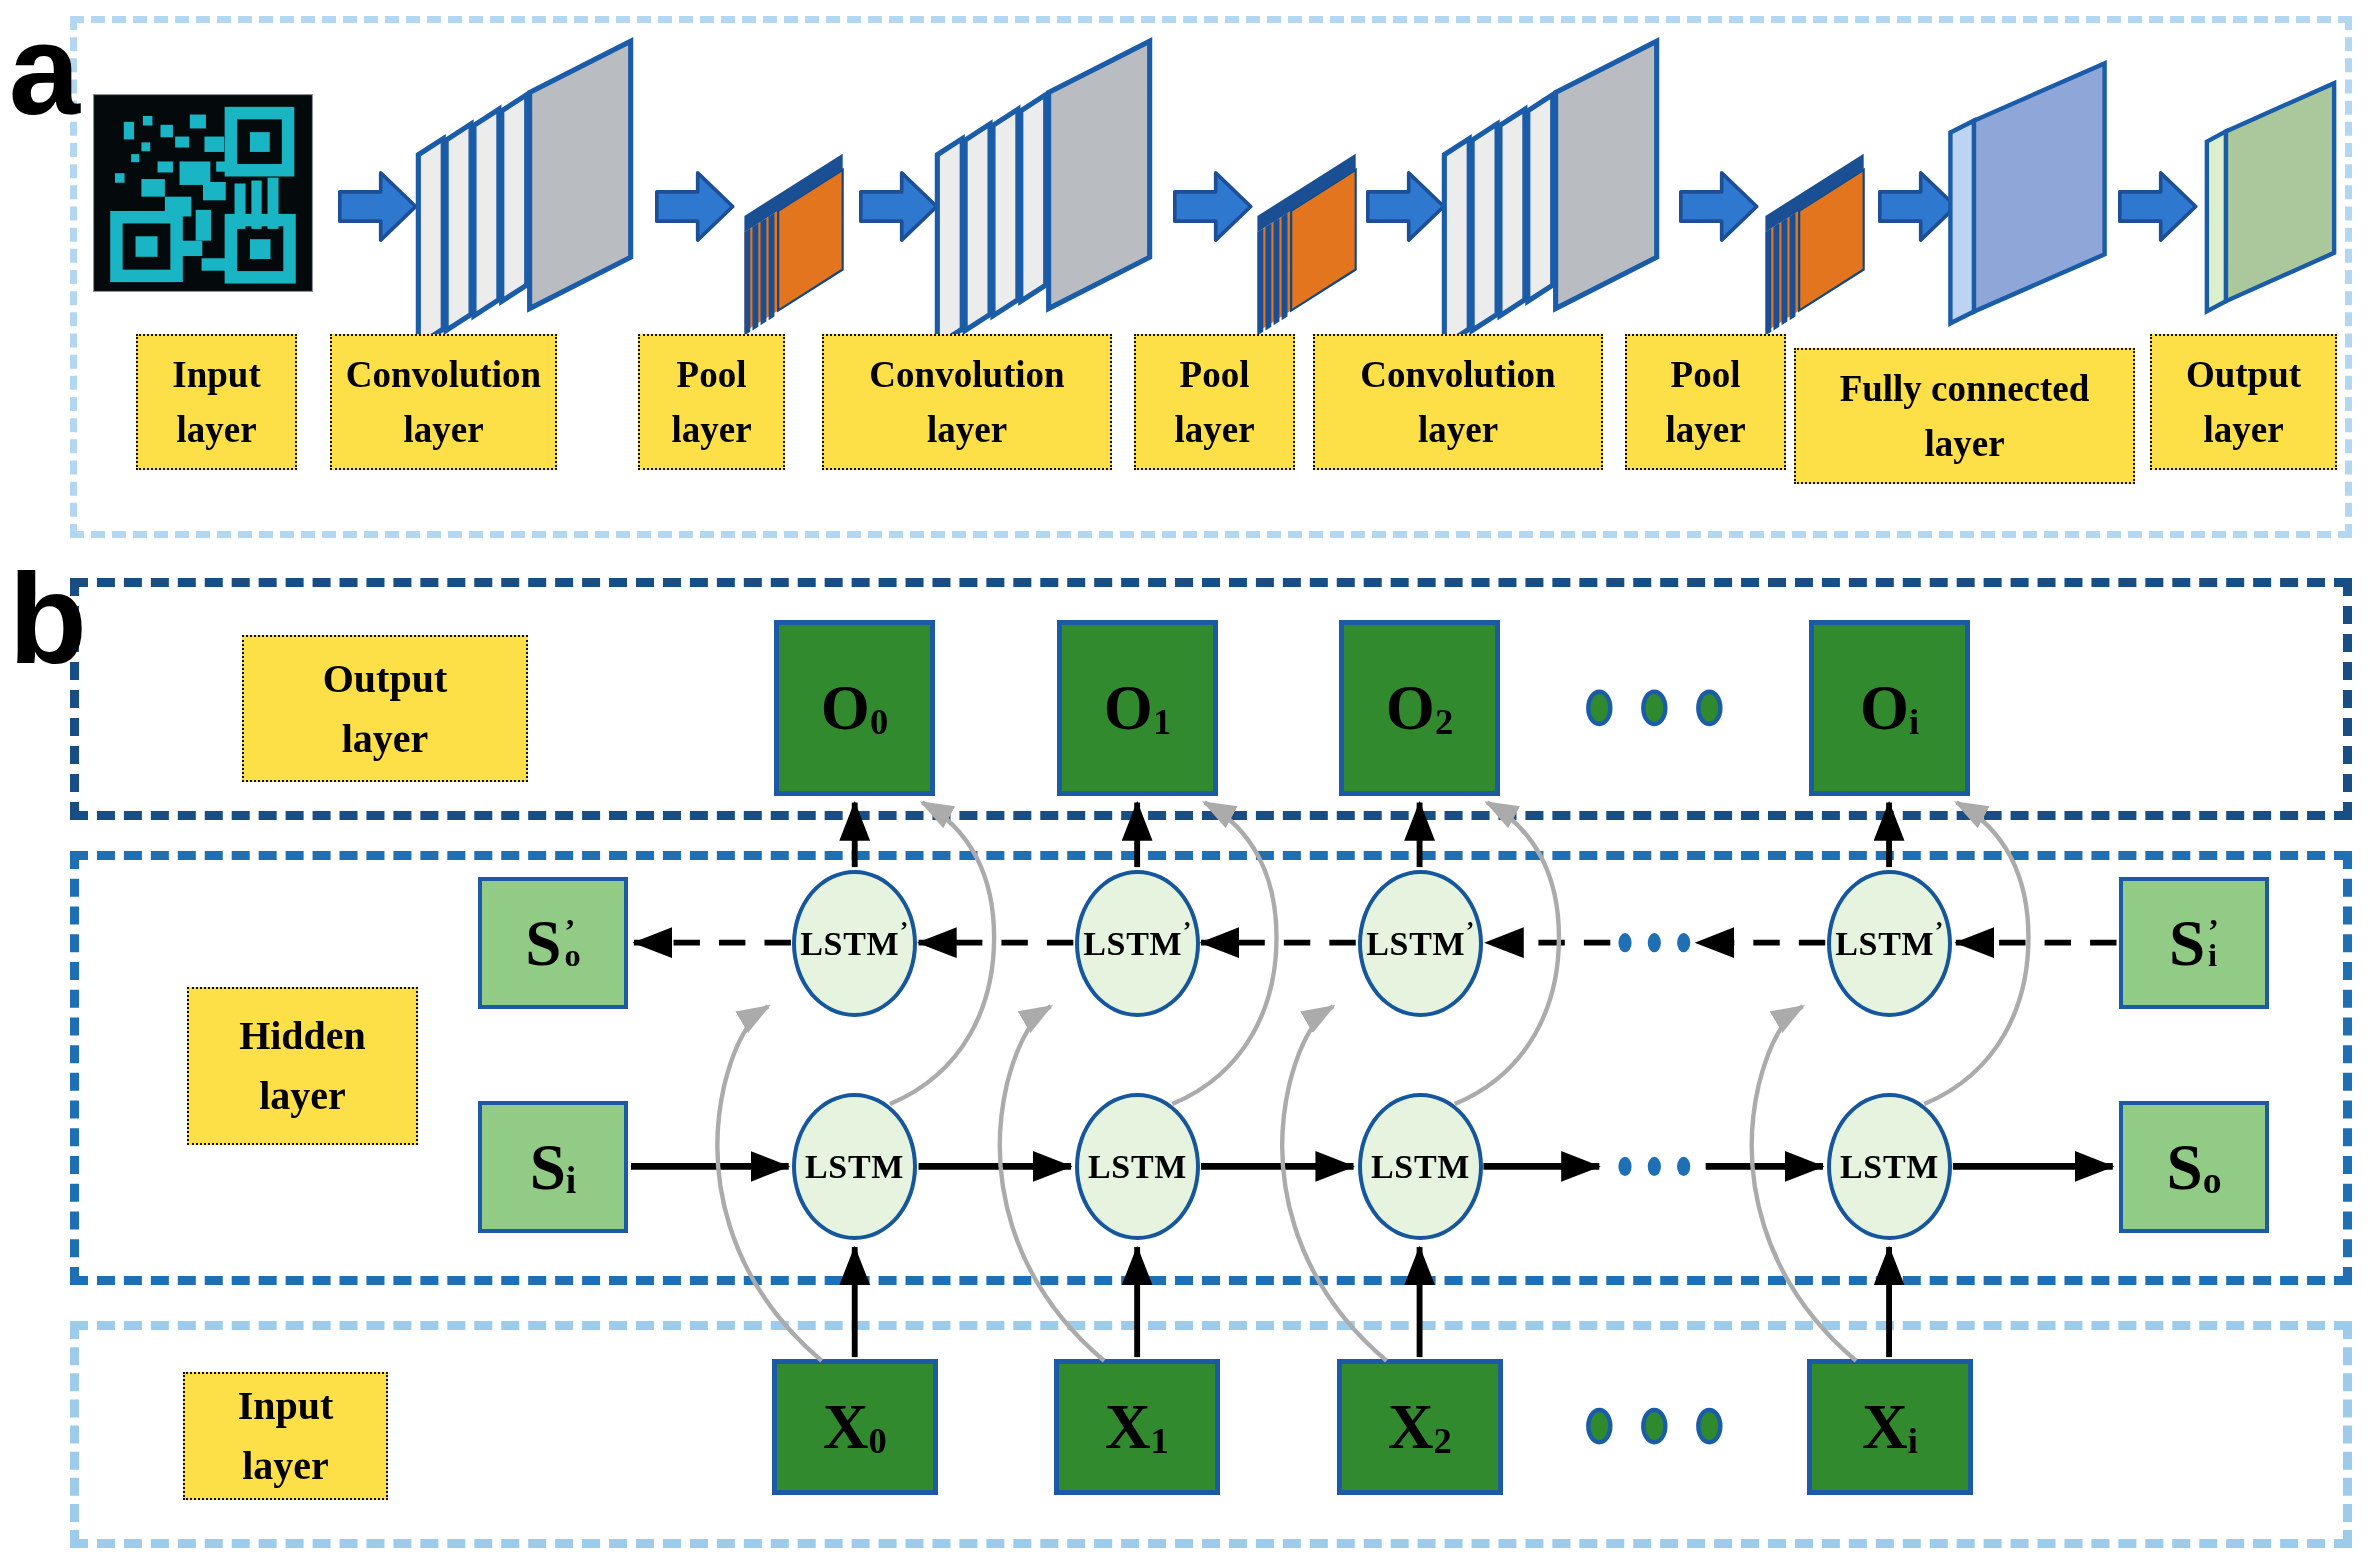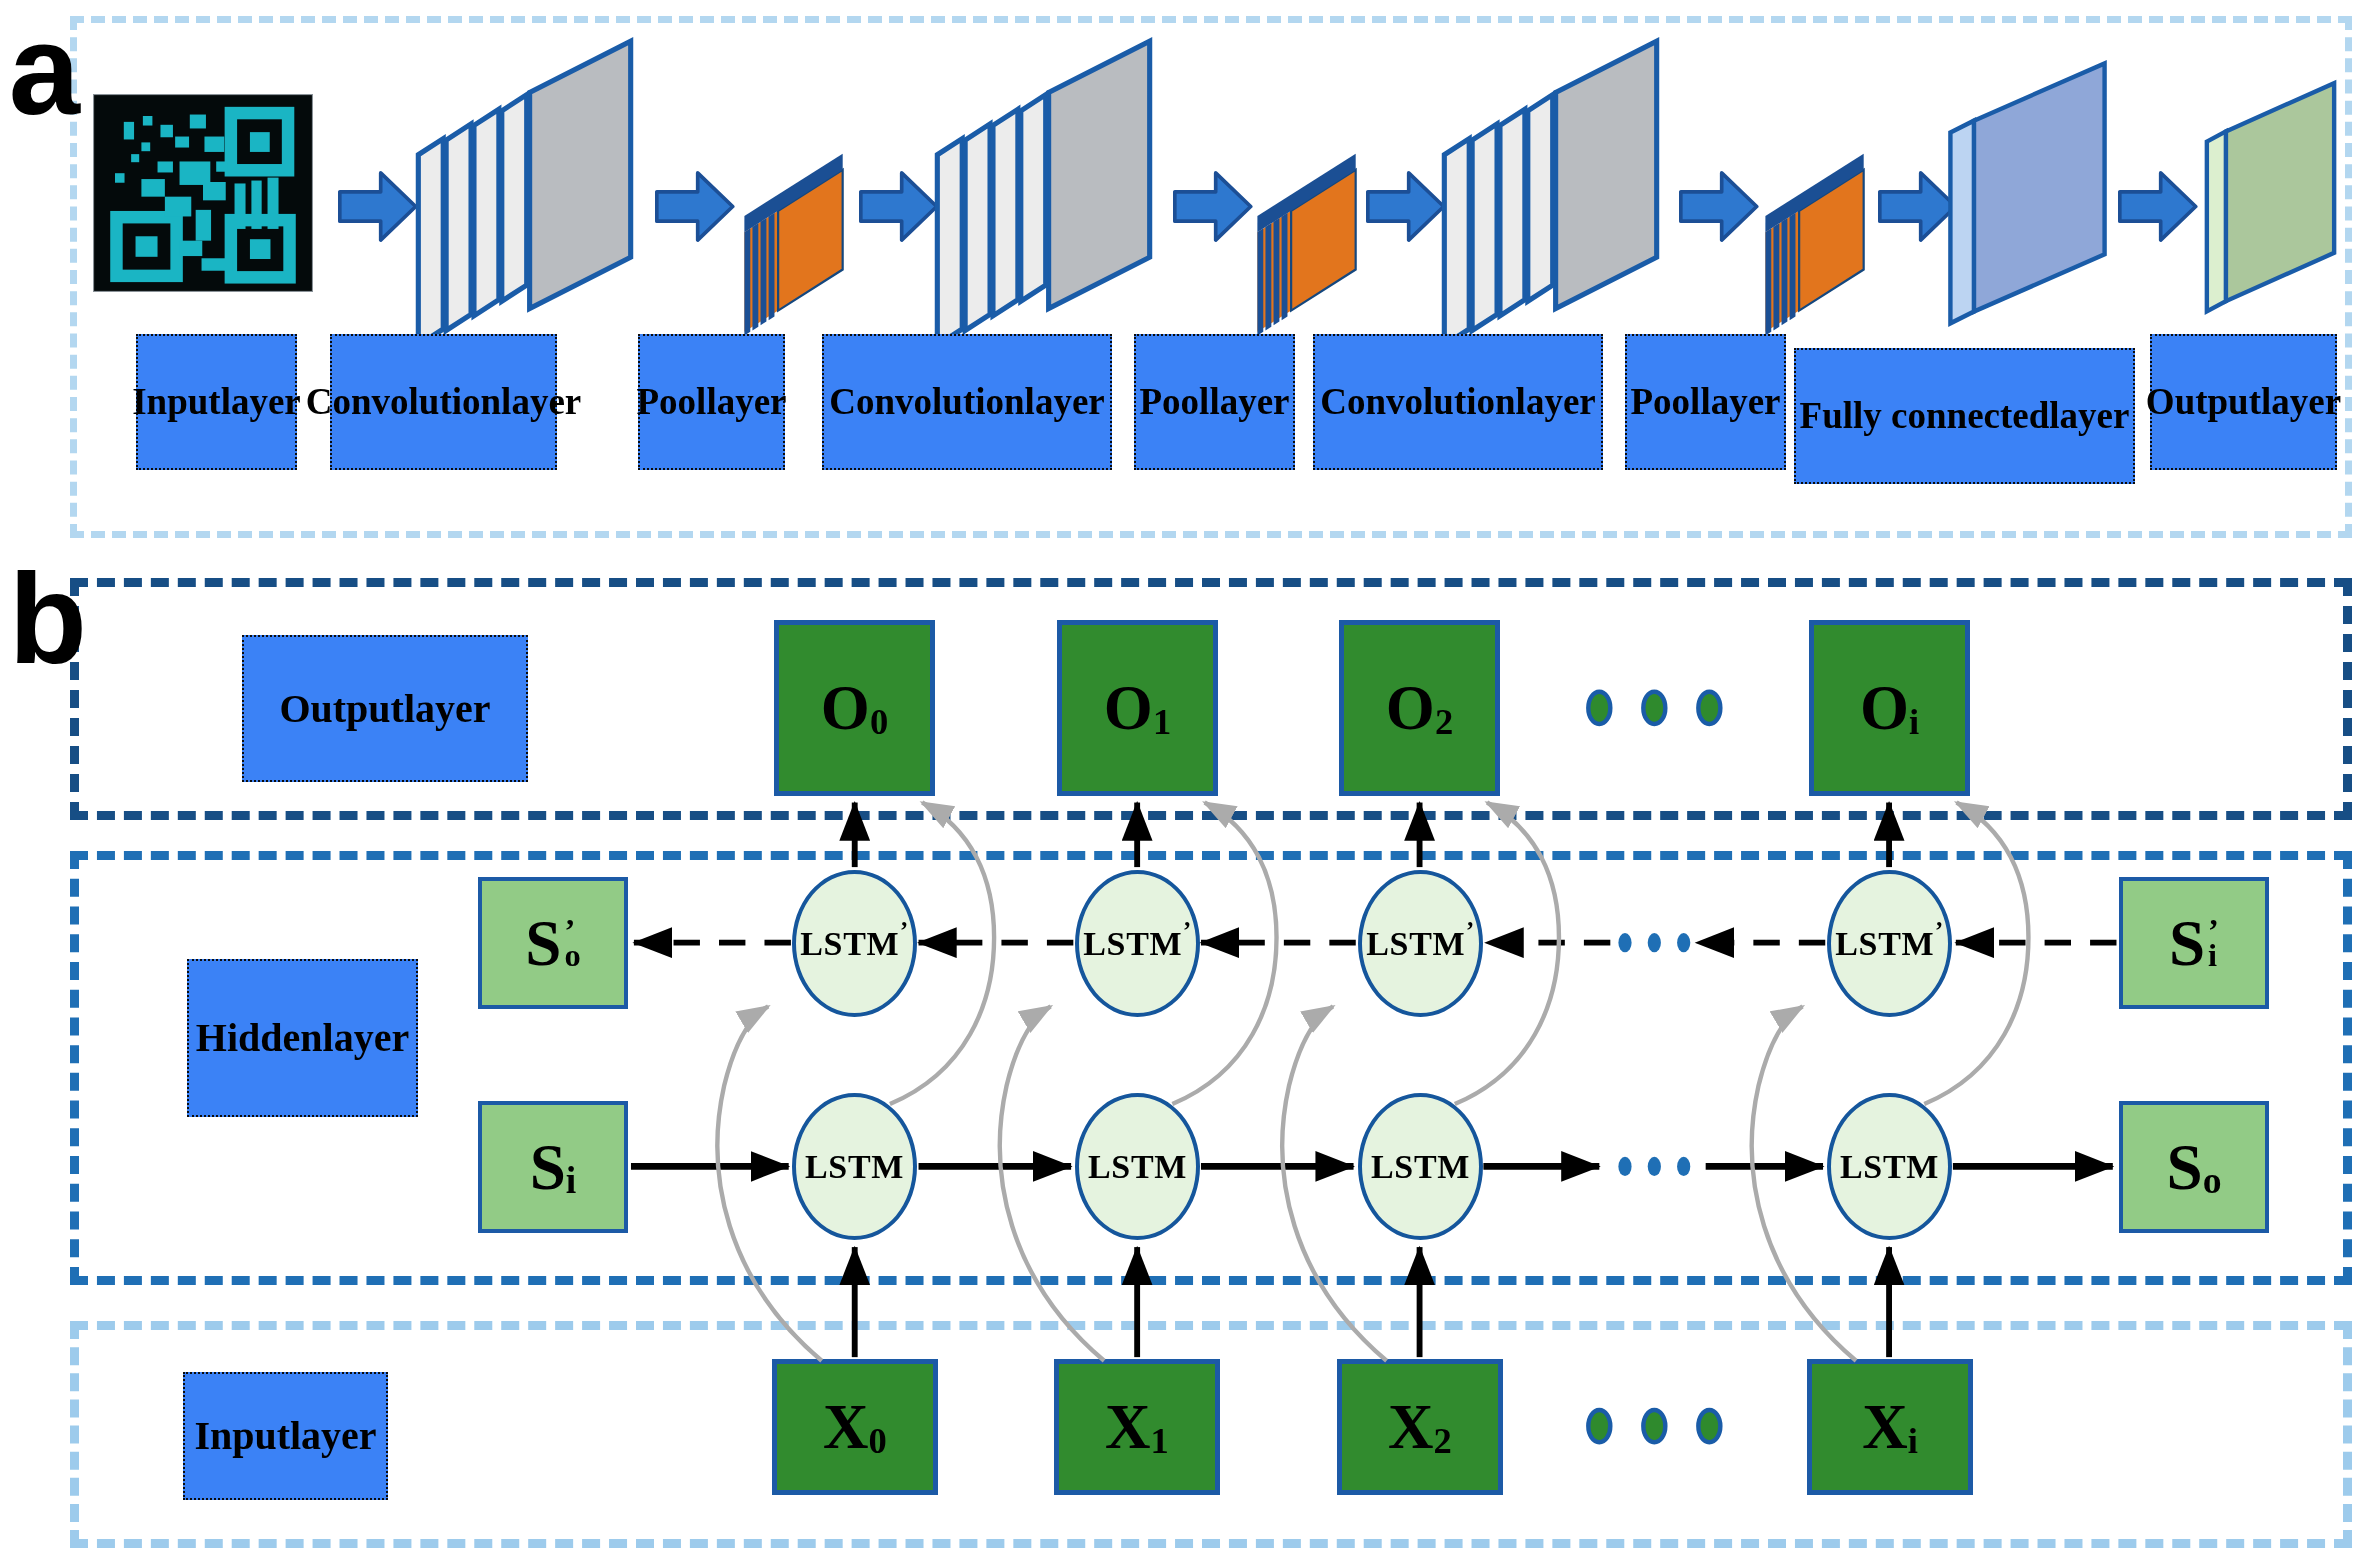--- a/index.html
+++ b/index.html
@@ -13,22 +13,22 @@
   .rowOut{left:70px;top:578px;width:2282px;height:242px;border:9.5px dashed #174e85;}
   .rowHid{left:70px;top:851px;width:2282px;height:434px;border:9.5px dashed #1f6fb5;}
   .rowIn {left:70px;top:1321px;width:2282px;height:227px;border:9.5px dashed #9dcbec;}
 
   .plabel{position:absolute;z-index:8;font-family:"Liberation Sans",sans-serif;
           font-weight:900;font-size:128px;line-height:1;}
   #plA{left:8.8px;top:5.9px;}
   #plB{left:8.8px;top:555px;}
 
   
-  .lblbox{position:absolute;z-index:6;border:2.9px dotted #0c0c0c;background:#3b82f6;
-          display:flex;flex-direction:row;align-items:center;justify-content:center;
+  .lblbox{position:absolute;z-index:6;border:2.9px dotted #0c0c0c;background:#fde047;
+          display:flex;flex-direction:column;align-items:center;justify-content:center;
           font-weight:700;text-align:center;}
   .lblbox span{display:block;line-height:1.5;}
   .albl{font-size:37px;}
   .bbl{font-size:40px;}
 
   
   .icon{position:absolute;z-index:3;}
 
   
   .node{position:absolute;z-index:6;display:flex;align-items:center;justify-content:center;}
@@ -233,21 +233,21 @@
 
   <div class="frame rowOut"></div>
   <div class="frame rowHid"></div>
   <div class="frame rowIn"></div>
   <div class="plabel" id="plB">b</div>
 
   <div class="lblbox bbl" style="left:242px;top:635px;width:286px;height:147px">
       <span>Output</span>
       <span>layer</span>
     </div>
-  <div class="lblbox bbl" style="left:187px;top:959px;width:231px;height:158px">
+  <div class="lblbox bbl" style="left:187px;top:987px;width:231px;height:158px">
       <span>Hidden</span>
       <span>layer</span>
     </div>
   <div class="lblbox bbl" style="left:183px;top:1372px;width:205px;height:128px">
       <span>Input</span>
       <span>layer</span>
     </div>
 
   <div class="node green obox" style="left:774px;top:620px">
       <span class="base">O</span>

